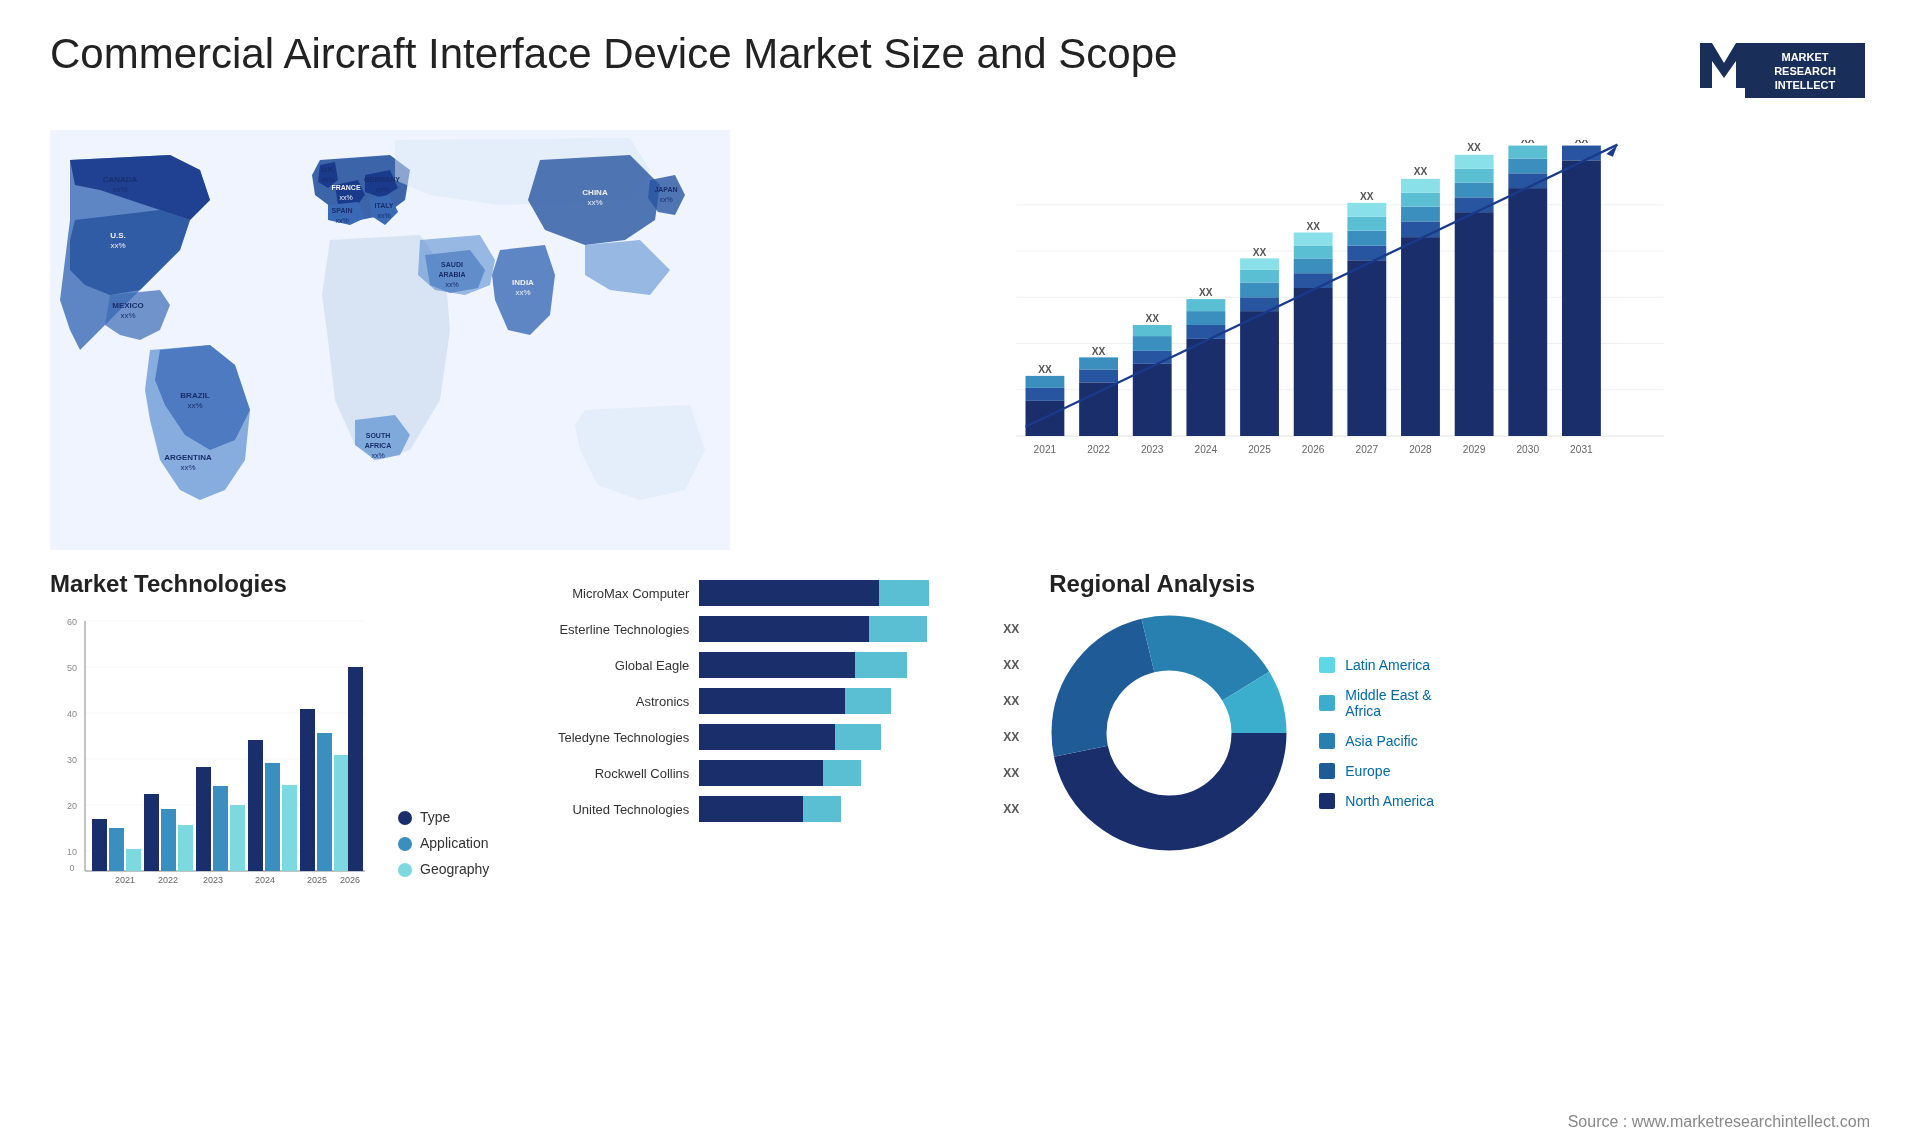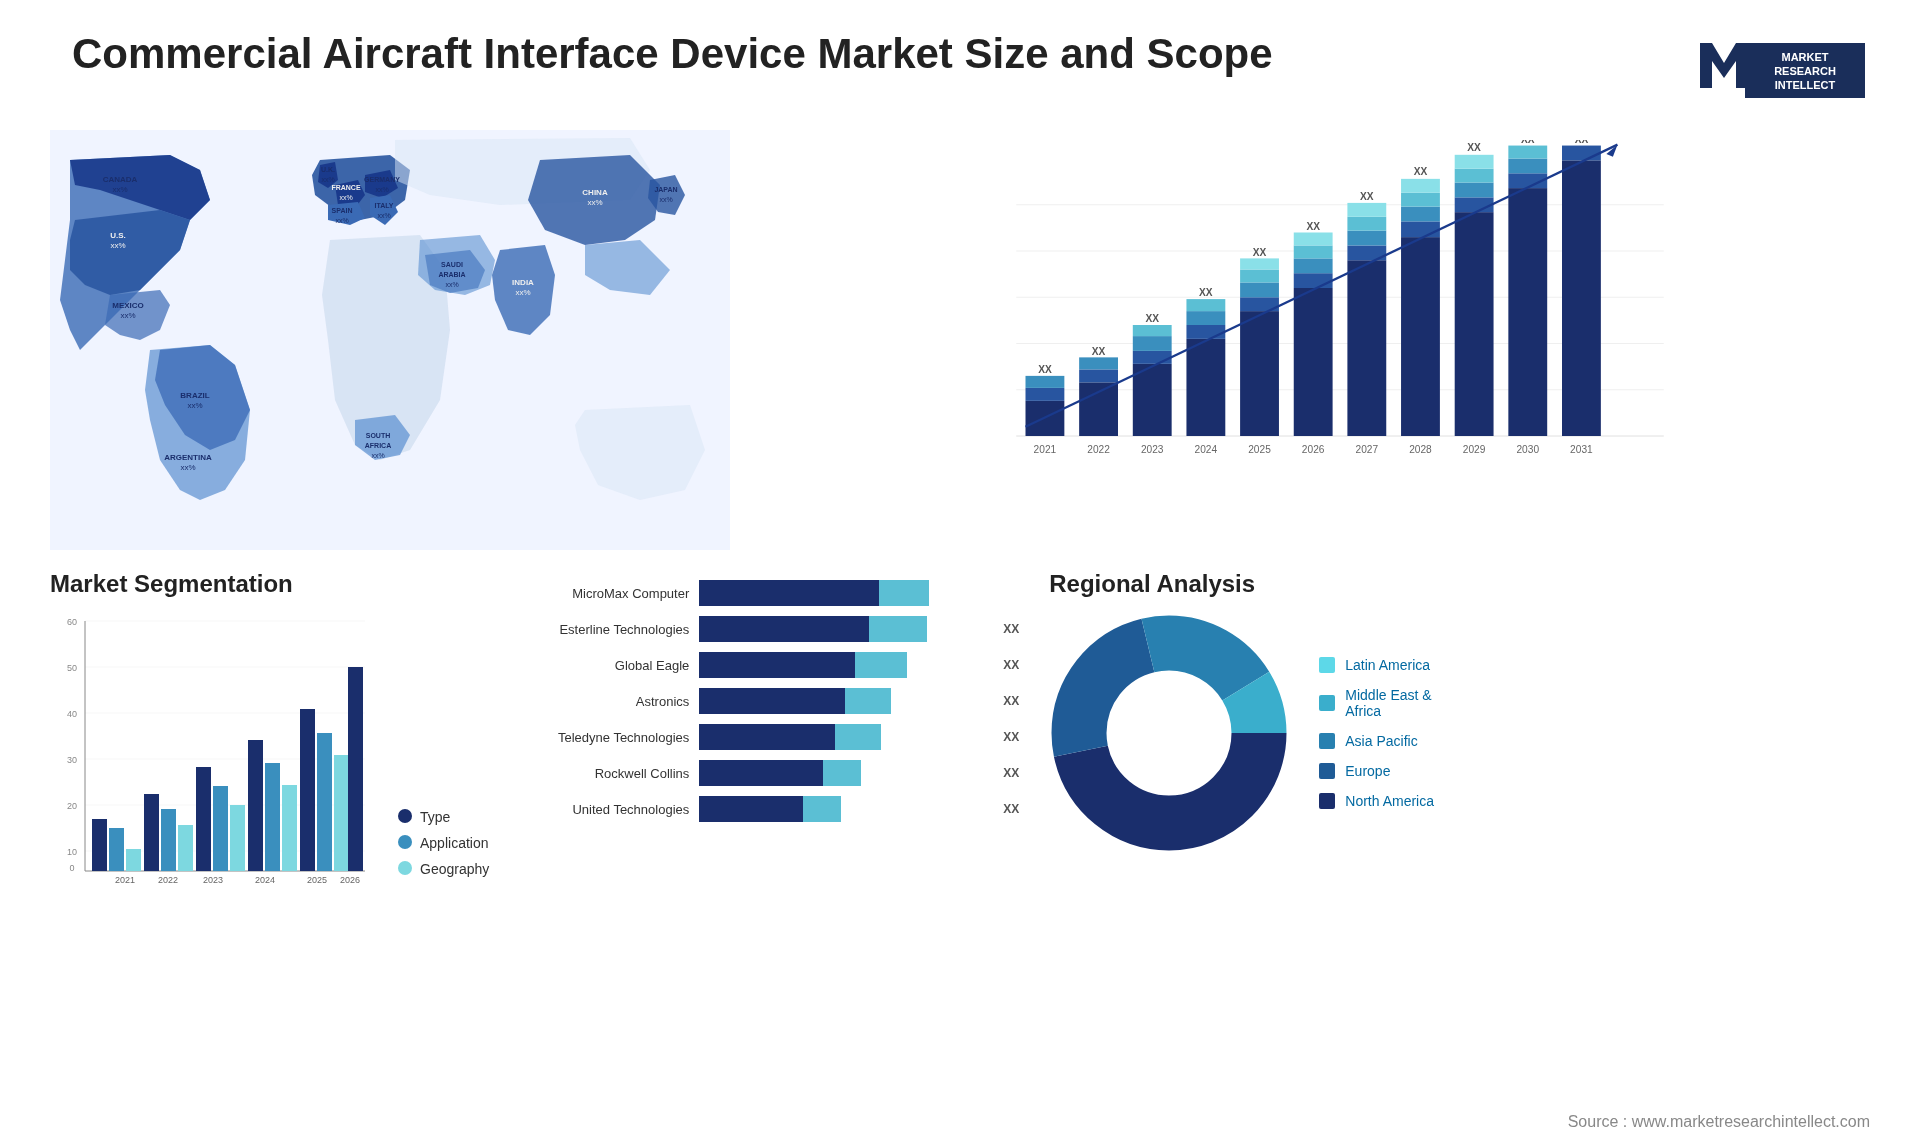--- a/index.html
+++ b/index.html
@@ -22,24 +22,23 @@
     
     .header {
       display: flex;
       justify-content: space-between;
       align-items: flex-start;
       margin-bottom: 20px;
     }
 
     .main-title {
       font-size: 42px;
-      font-weight: 700;
+      font-weight: 400;
       color: #222;
       flex: 1;
-      margin-left: 22px;
     }
 
     .logo-container {
       width: 180px;
       height: 80px;
       display: flex;
       flex-direction: column;
       align-items: center;
       justify-content: center;
     }
@@ -95,21 +94,21 @@
     .seg-legend {
       display: flex;
       flex-direction: column;
       gap: 10px;
       justify-content: center;
       padding-bottom: 20px;
     }
 
     .legend-item {
       display: flex;
-      align-items: flex-start;
+      align-items: flex-end;
       gap: 8px;
       font-size: 14px;
       color: #333;
     }
 
     .legend-dot {
       width: 14px;
       height: 14px;
       border-radius: 50%;
     }
@@ -422,21 +421,21 @@
           <line x1="10" y1="310" x2="650" y2="5" stroke="#1a3a8c" stroke-width="2.5"></line>
           <polygon points="650,5 638,15 645,18" fill="#1a3a8c"></polygon>
         </svg>
       </div>
     </div>
   </div>
 
   <div class="bottom-content">
 
     <div class="market-seg">
-      <div class="section-title">Market Segmentation</div>
+      <div class="section-title">Market Technologies</div>
       <div class="seg-chart-area">
         <div style="position:relative; flex:1;">
           <svg width="320" height="280" viewBox="0 0 320 280">
 
             <text x="22" y="12" font-size="9" fill="#888" text-anchor="middle">60</text>
             <text x="22" y="58" font-size="9" fill="#888" text-anchor="middle">50</text>
             <text x="22" y="104" font-size="9" fill="#888" text-anchor="middle">40</text>
             <text x="22" y="150" font-size="9" fill="#888" text-anchor="middle">30</text>
             <text x="22" y="196" font-size="9" fill="#888" text-anchor="middle">20</text>
             <text x="22" y="242" font-size="9" fill="#888" text-anchor="middle">10</text>

